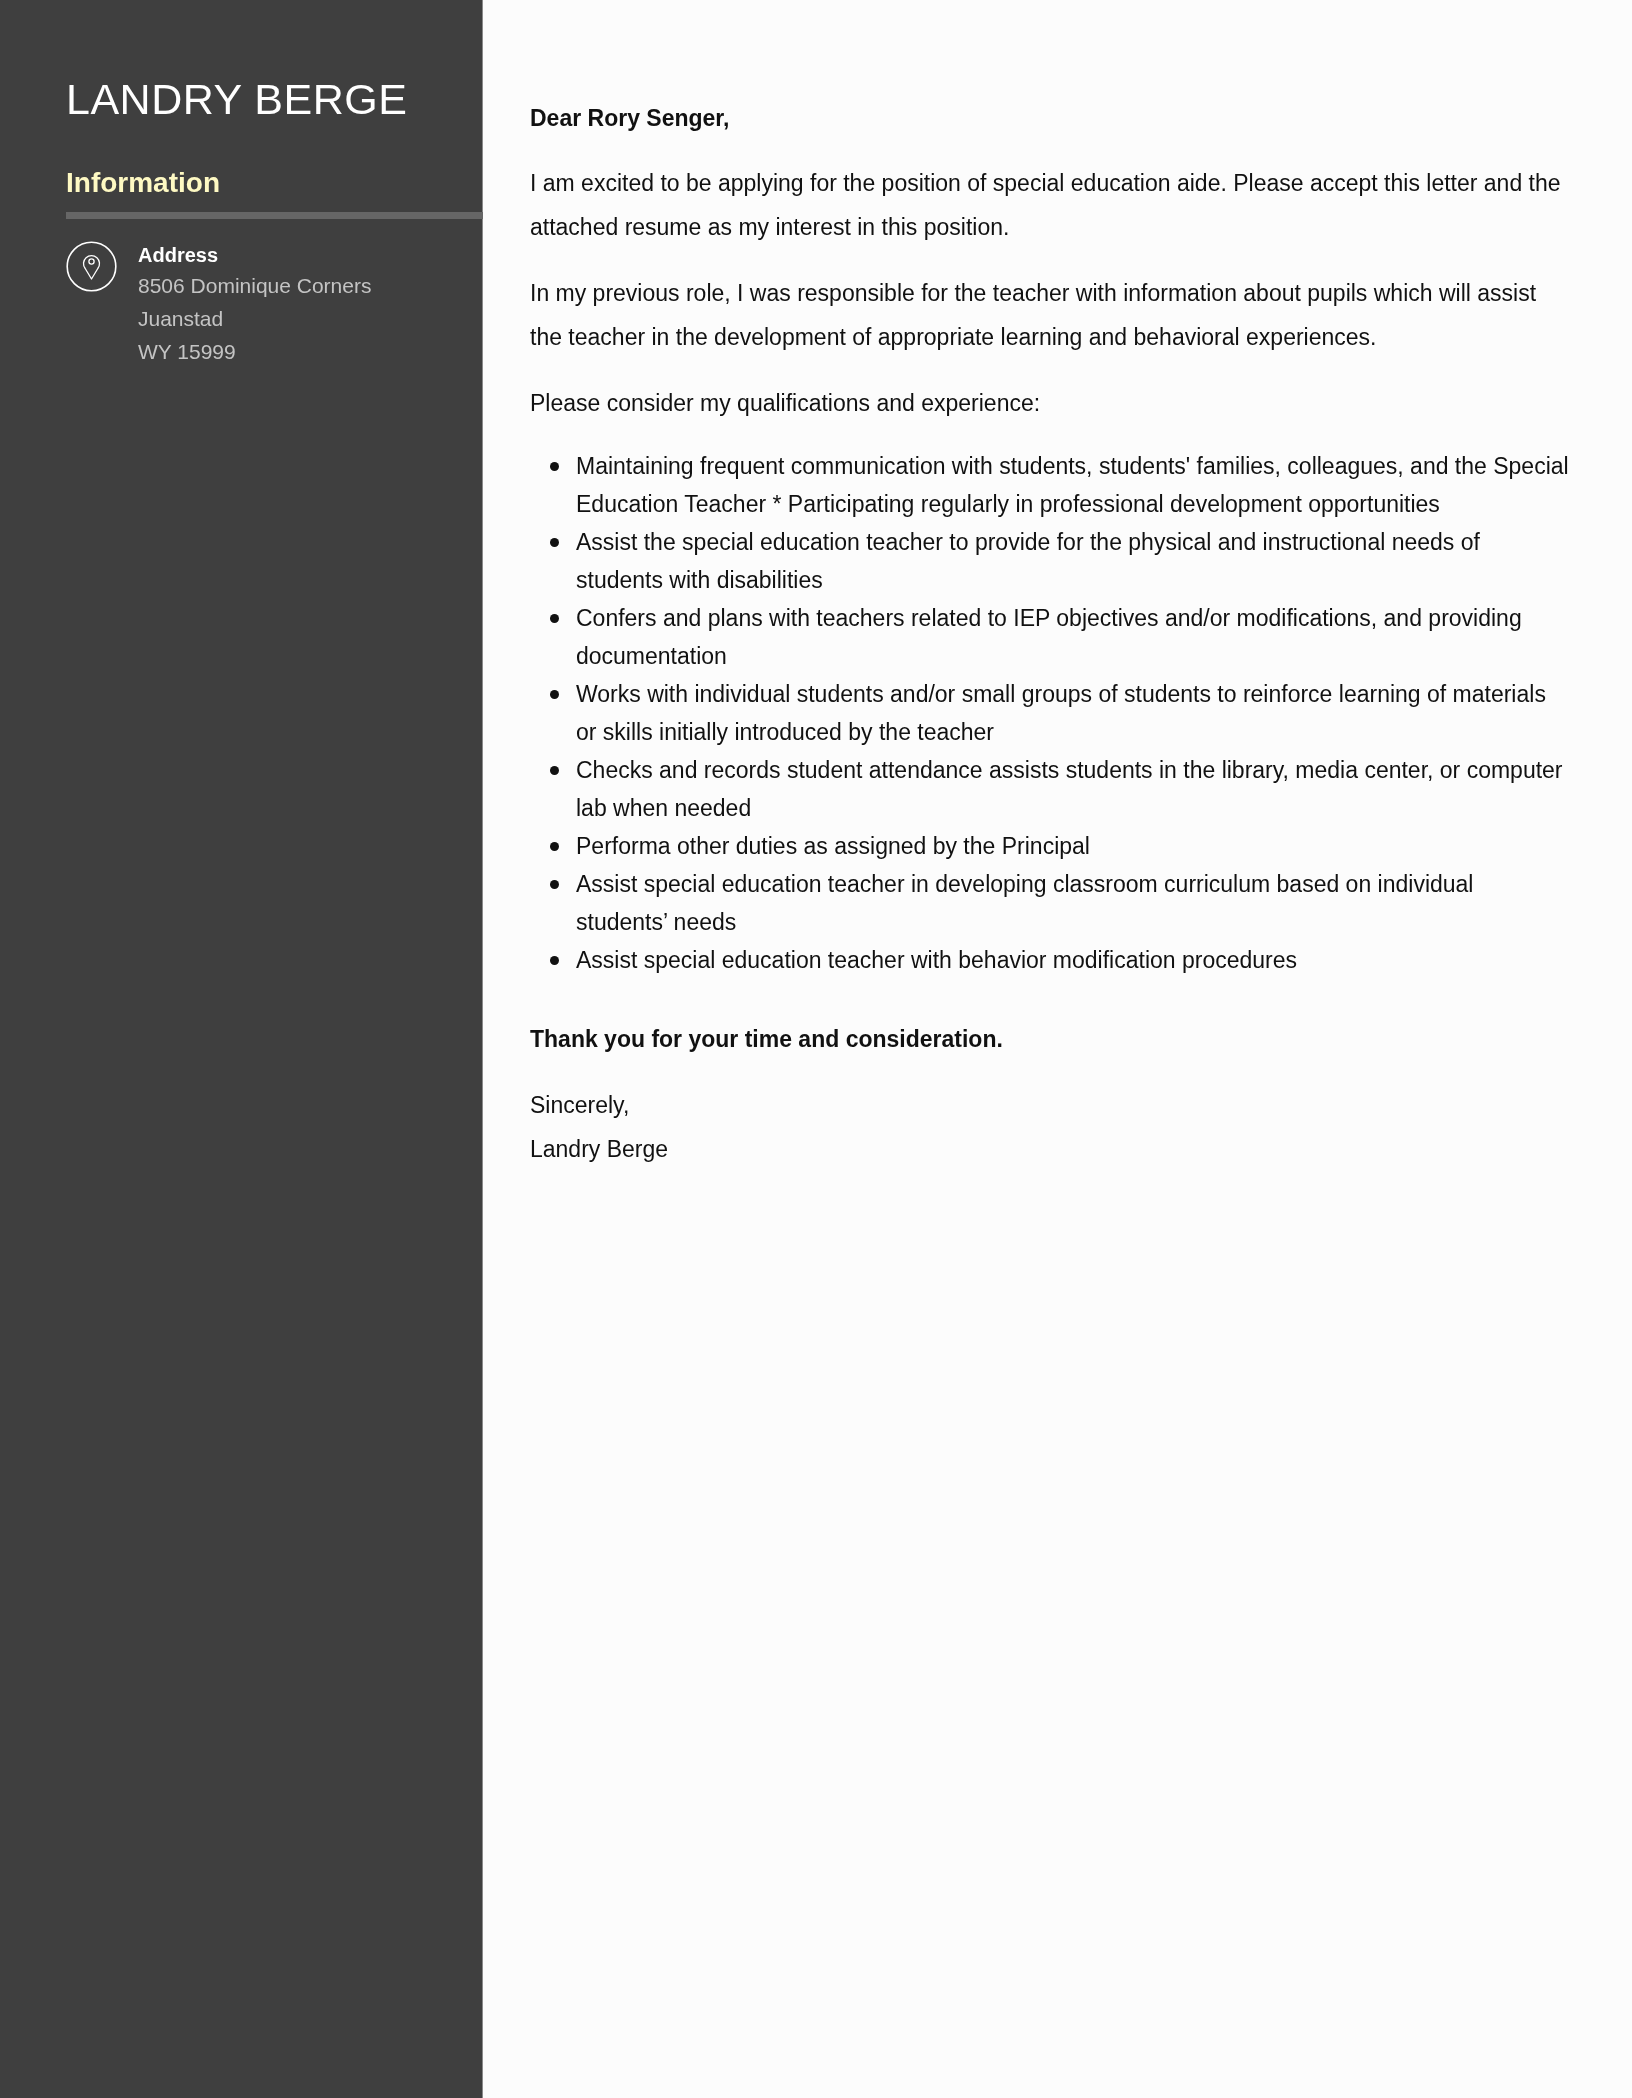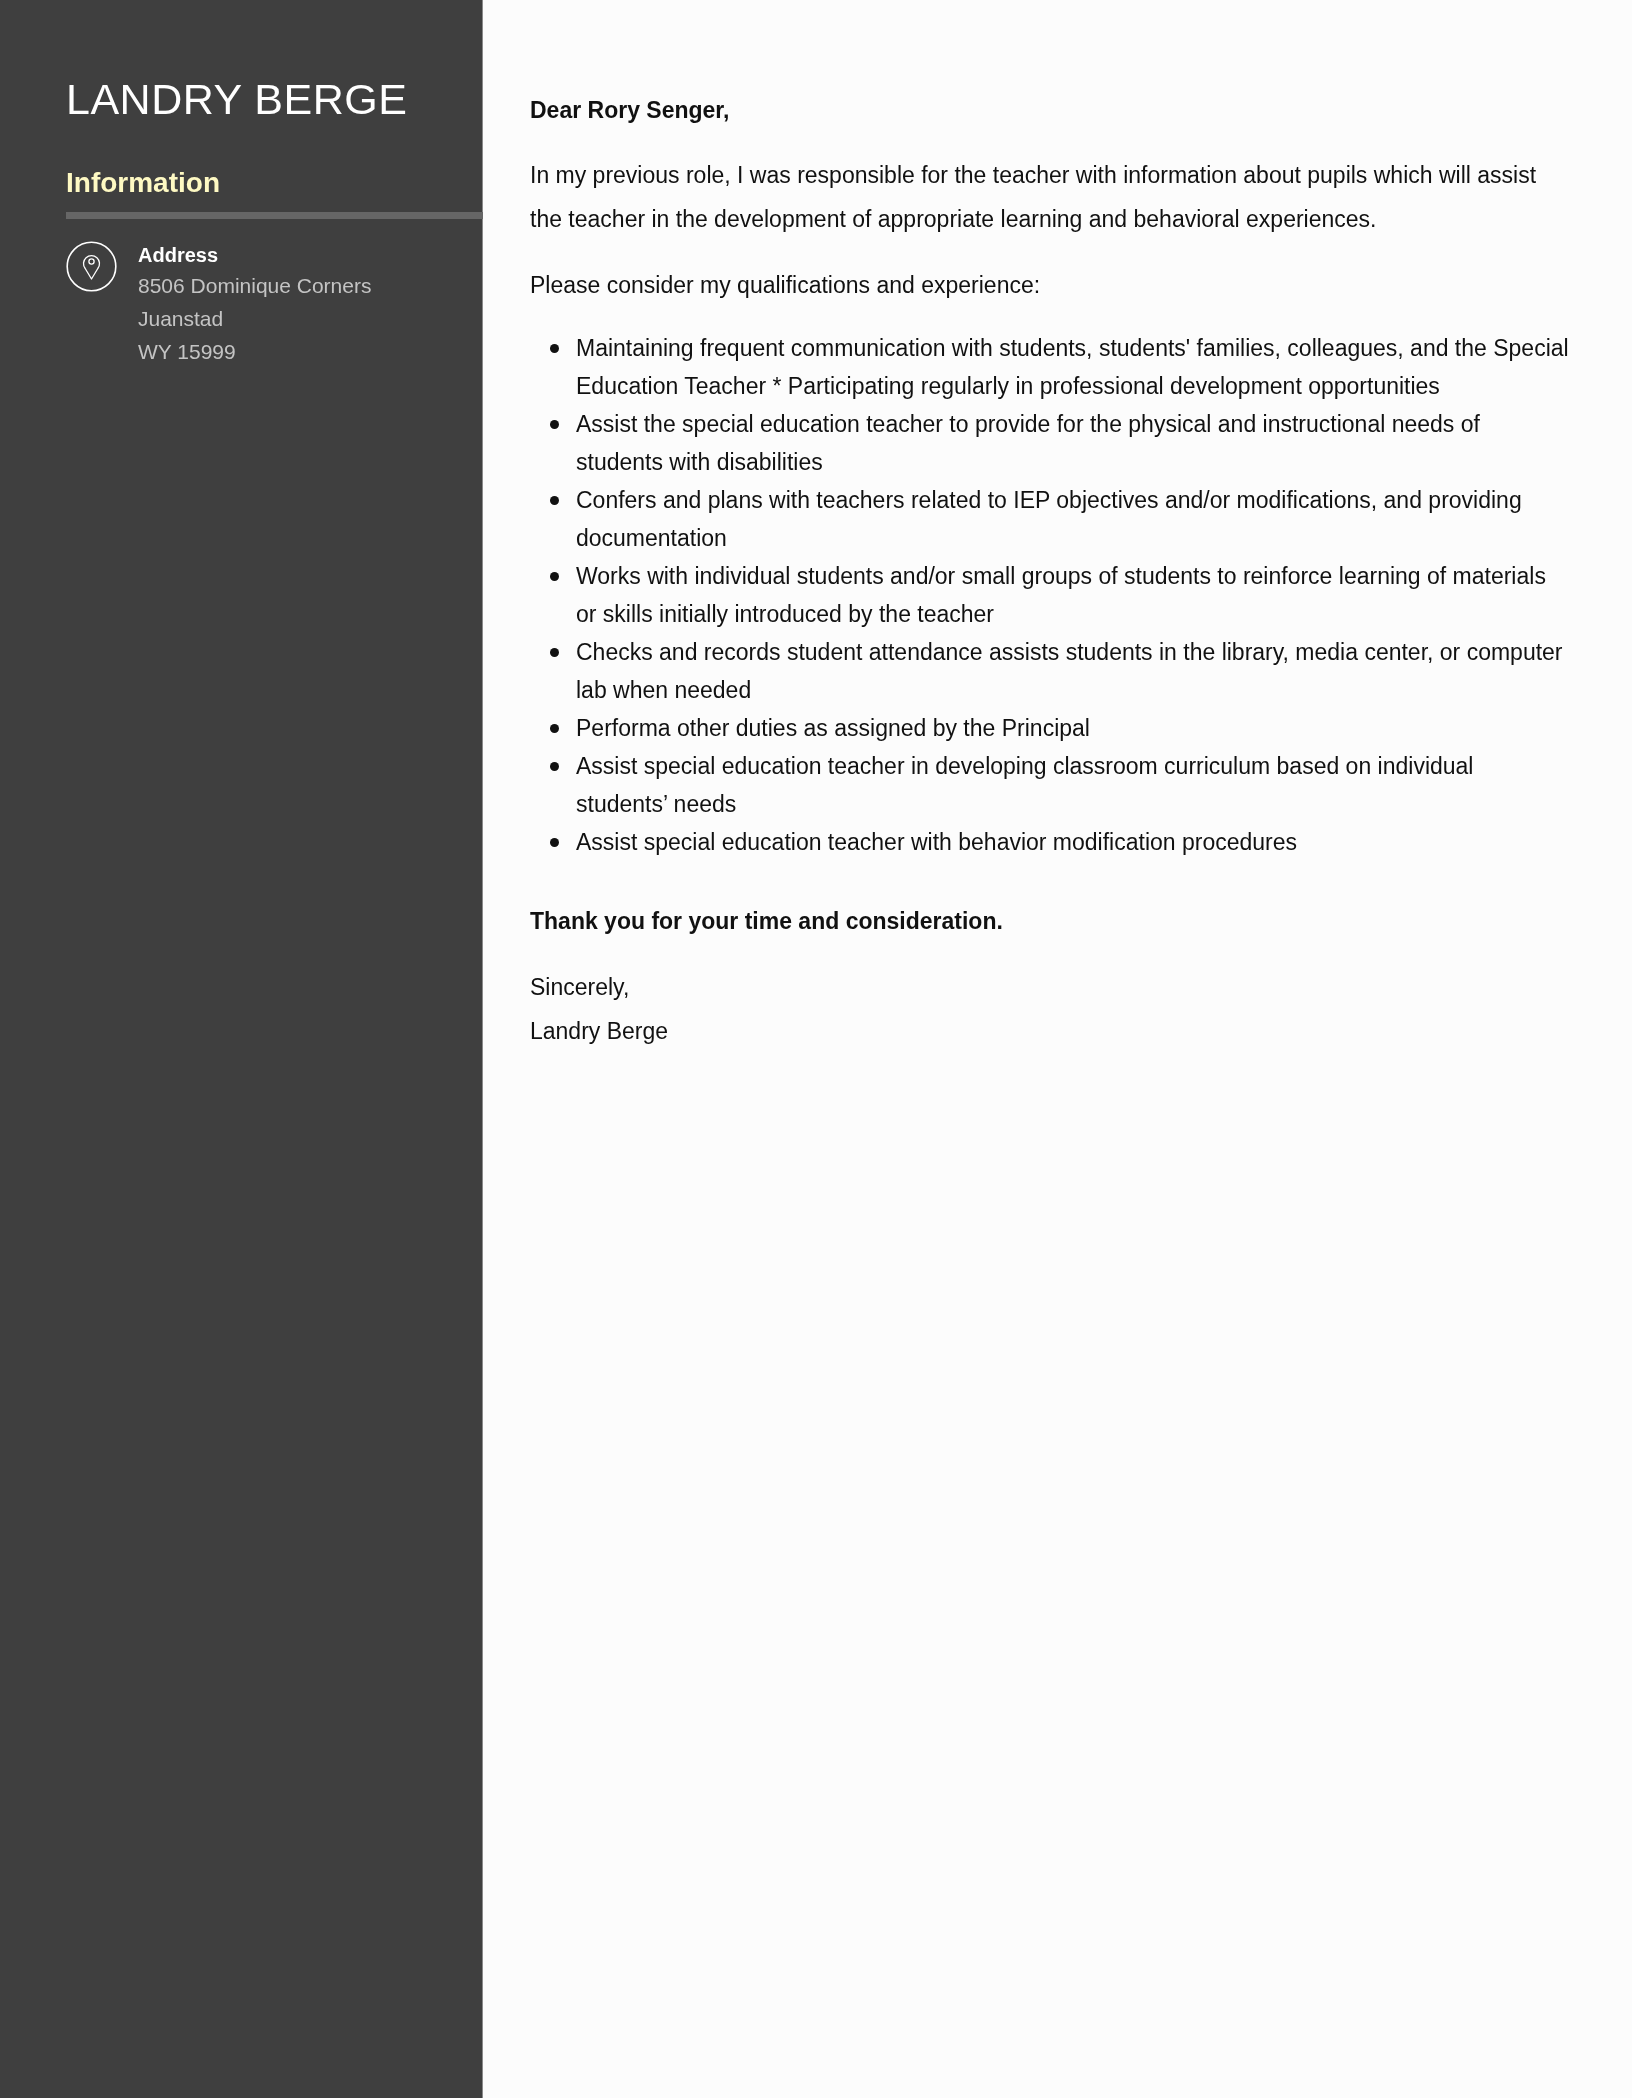--- a/index.html
+++ b/index.html
@@ -42,21 +42,21 @@
     font-size: 20px; line-height: 28px; color: #ffffff; font-weight: bold;
     white-space: nowrap;
   }
   .info-line {
     font-size: 21px; line-height: 33px; color: #c4c4c4;
     white-space: nowrap;
   }
 
   
   .letter {
-    position: absolute; left: 530px; top: 88px; width: 1040px;
+    position: absolute; left: 530px; top: 96px; width: 1040px;
     color: #111111; font-size: 23px;
   }
   .letter p { line-height: 44px; margin-bottom: 22px; }
   .letter .salutation { font-weight: bold; margin-bottom: 21px; }
   .letter ul {
     list-style: none; margin: 0 0 38px 0; padding: 0;
   }
   .letter li {
     position: relative; padding-left: 46px; line-height: 38px;
   }
@@ -89,20 +89,21 @@
         <div class="info-label">Address</div>
         <div class="info-line">8506 Dominique Corners</div>
         <div class="info-line">Juanstad</div>
         <div class="info-line">WY 15999</div>
       </div>
     </div>
   </aside>
 
   <main class="letter">
     <p class="salutation">Dear Rory Senger,</p>
+    <p>I am excited to be applying for the position of special education aide. Please accept this letter and the attached resume as my interest in this position.</p>
     <p>In my previous role, I was responsible for the teacher with information about pupils which will assist the teacher in the development of appropriate learning and behavioral experiences.</p>
     <p>Please consider my qualifications and experience:</p>
 
     <ul>
       <li><span class="bullet"></span><span>Maintaining frequent communication with students, students' families, colleagues, and the Special Education Teacher * Participating regularly in professional development opportunities</span></li>
       <li><span class="bullet"></span><span>Assist the special education teacher to provide for the physical and instructional needs of students with disabilities</span></li>
       <li><span class="bullet"></span><span>Confers and plans with teachers related to IEP objectives and/or modifications, and providing documentation</span></li>
       <li><span class="bullet"></span><span>Works with individual students and/or small groups of students to reinforce learning of materials or skills initially introduced by the teacher</span></li>
       <li><span class="bullet"></span><span>Checks and records student attendance assists students in the library, media center, or computer lab when needed</span></li>
       <li><span class="bullet"></span><span>Performa other duties as assigned by the Principal</span></li>

